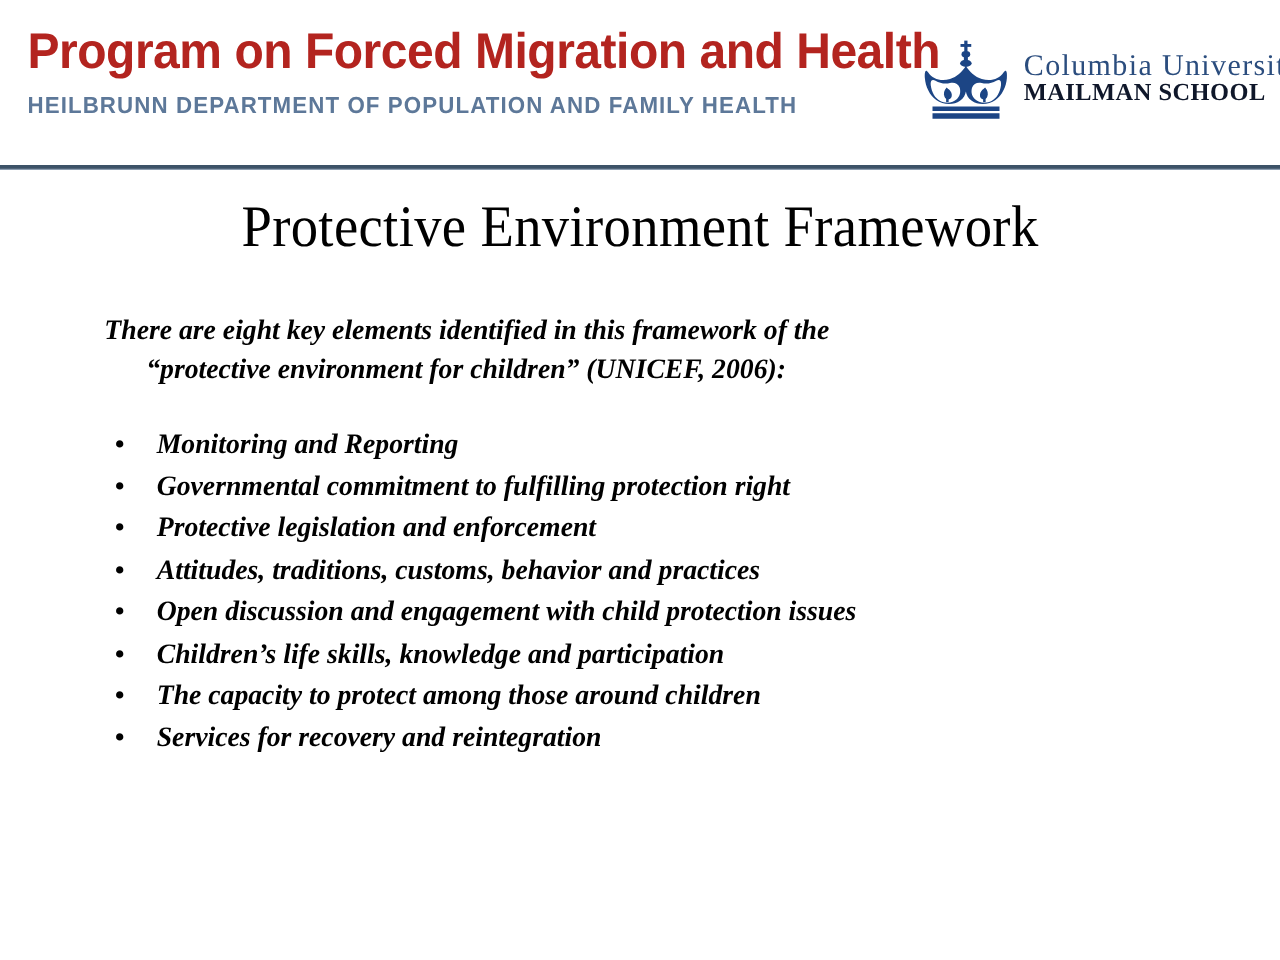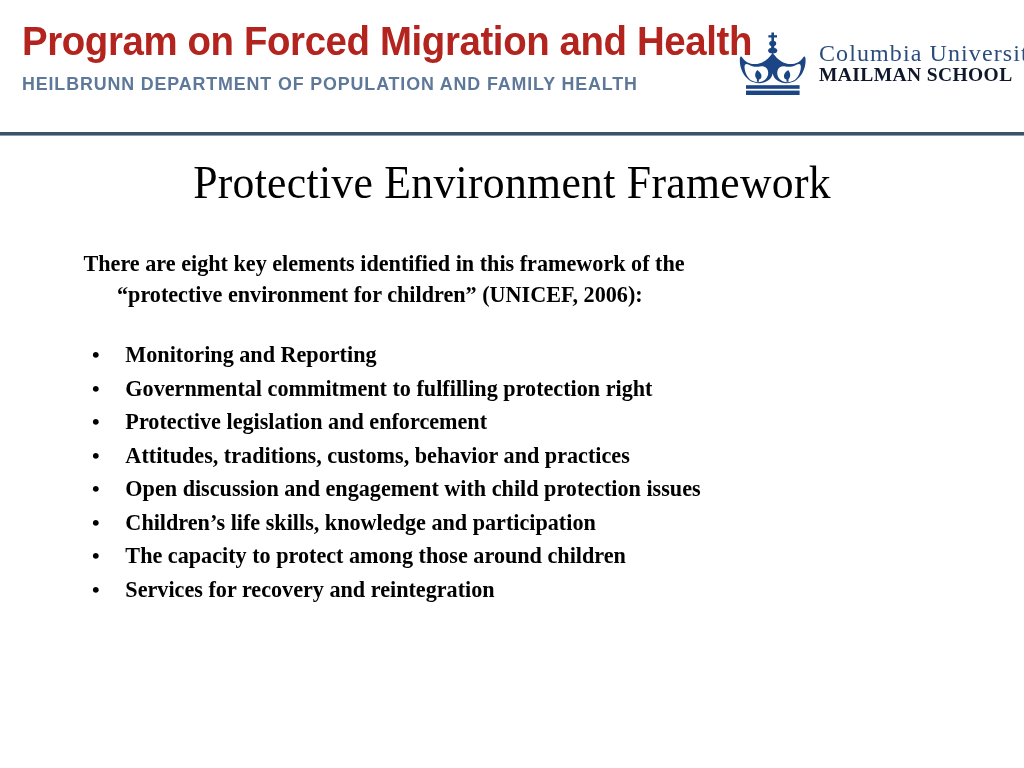--- a/index.html
+++ b/index.html
@@ -122,20 +122,21 @@
     transform-origin: center top;
     letter-spacing: 0.3px;
   }
 
   
   .body-area {
     position: absolute;
     left: 84px;
     top: 248px;
     width: 880px;
+    font-style: italic;
   }
 
   .intro {
     font-family: "Liberation Serif", "DejaVu Serif", serif;
     font-weight: bold;
     font-size: 22.5px;
     line-height: 31px;
     color: #000000;
     text-indent: 0;
     padding-left: 34px;

